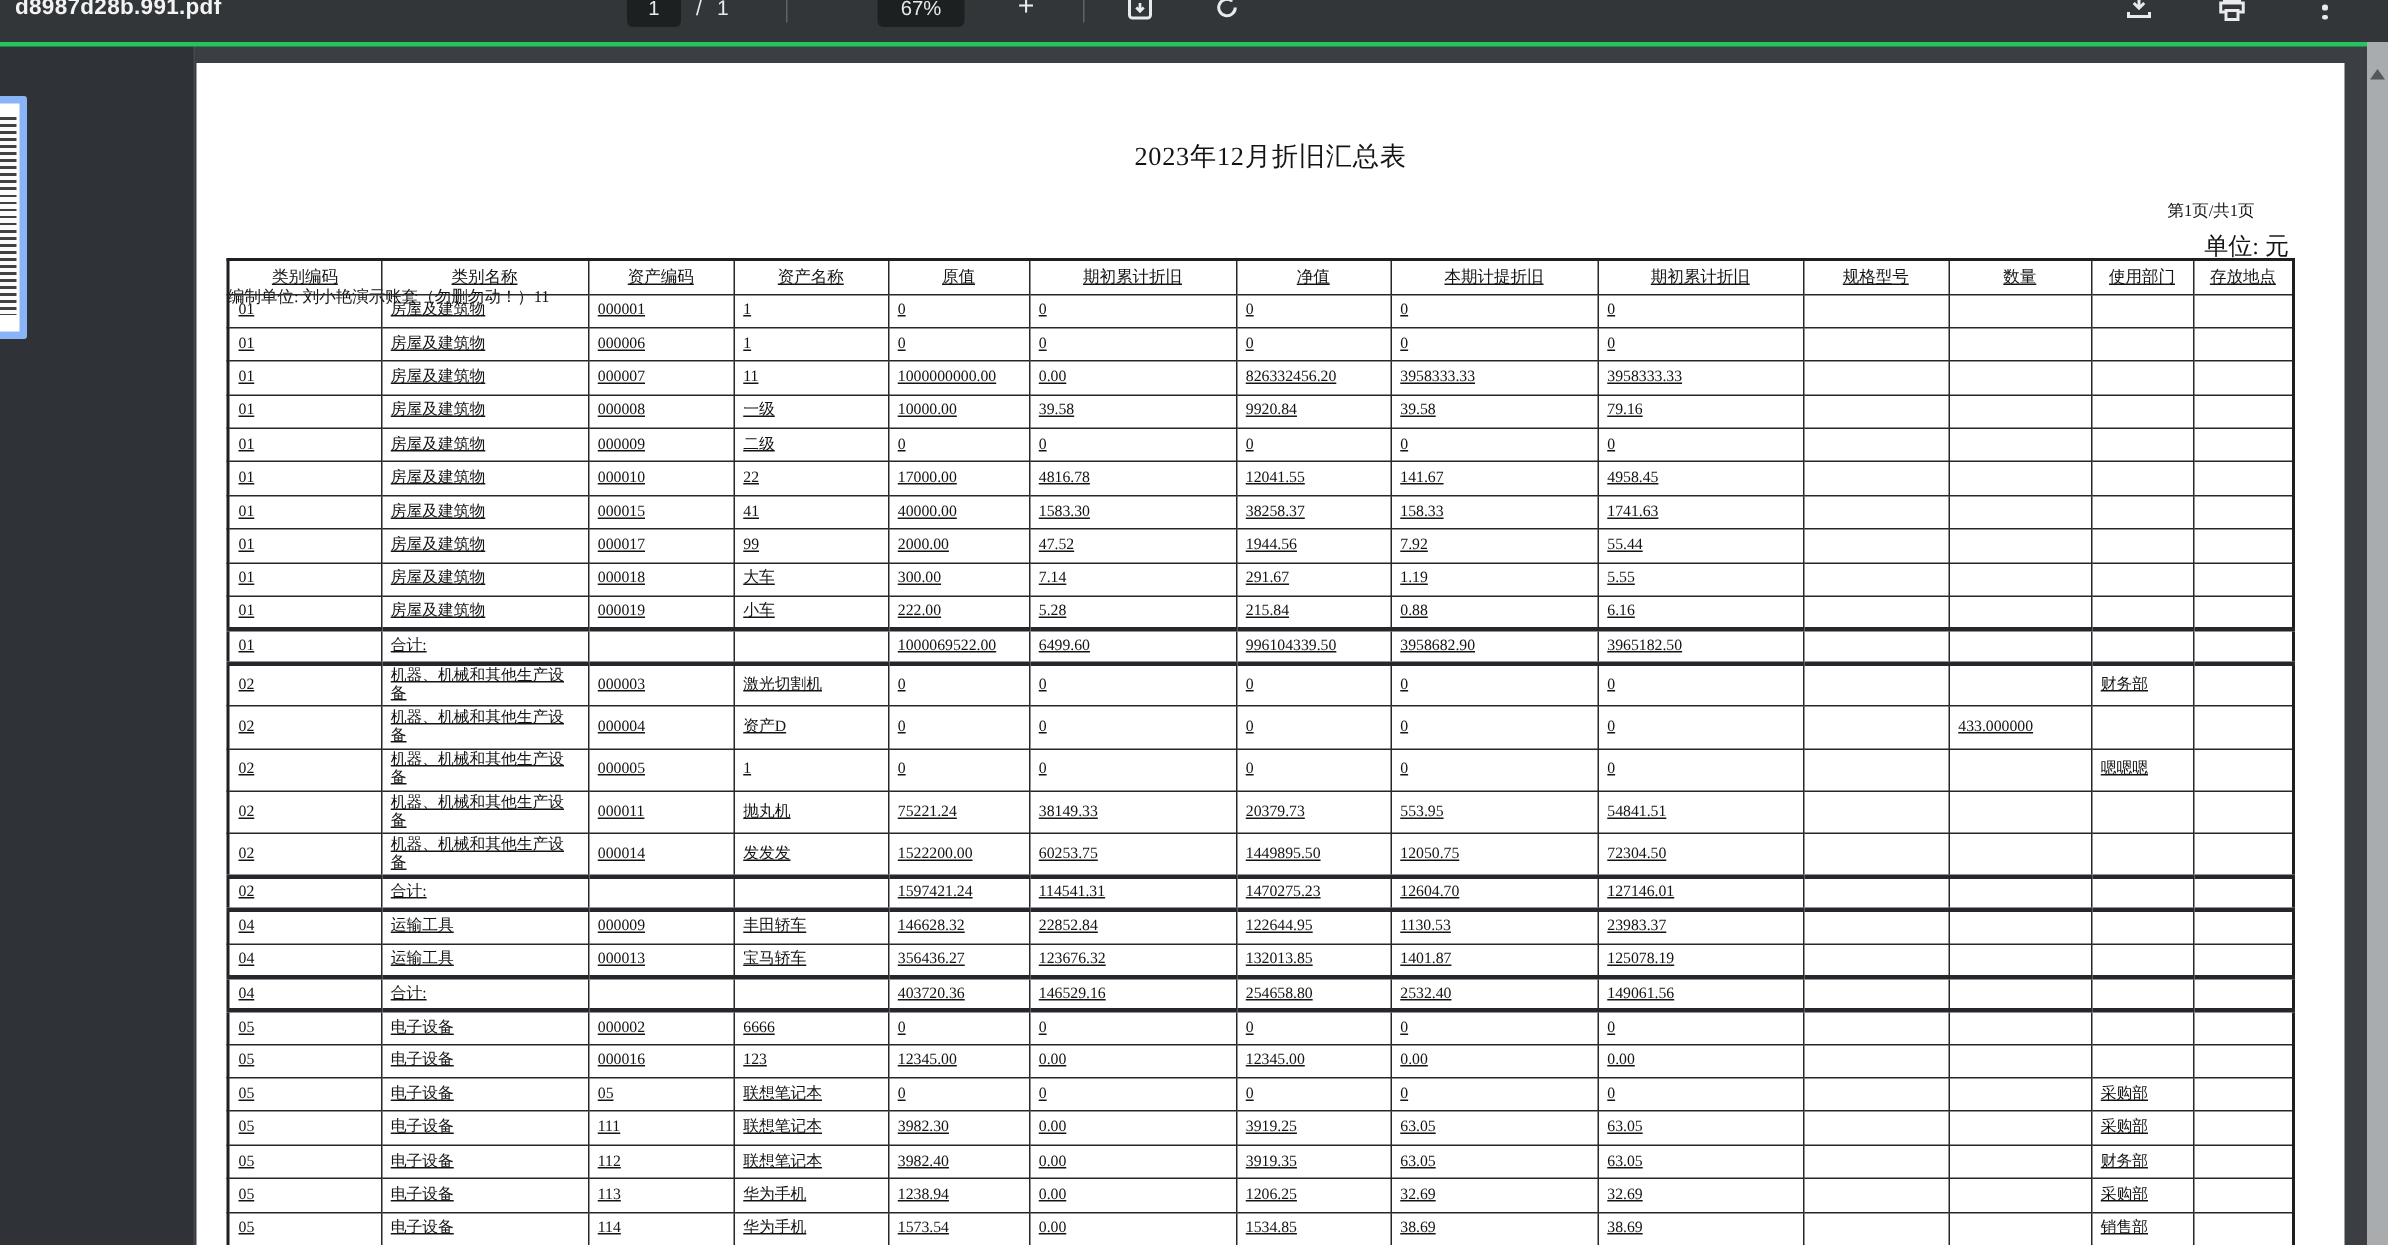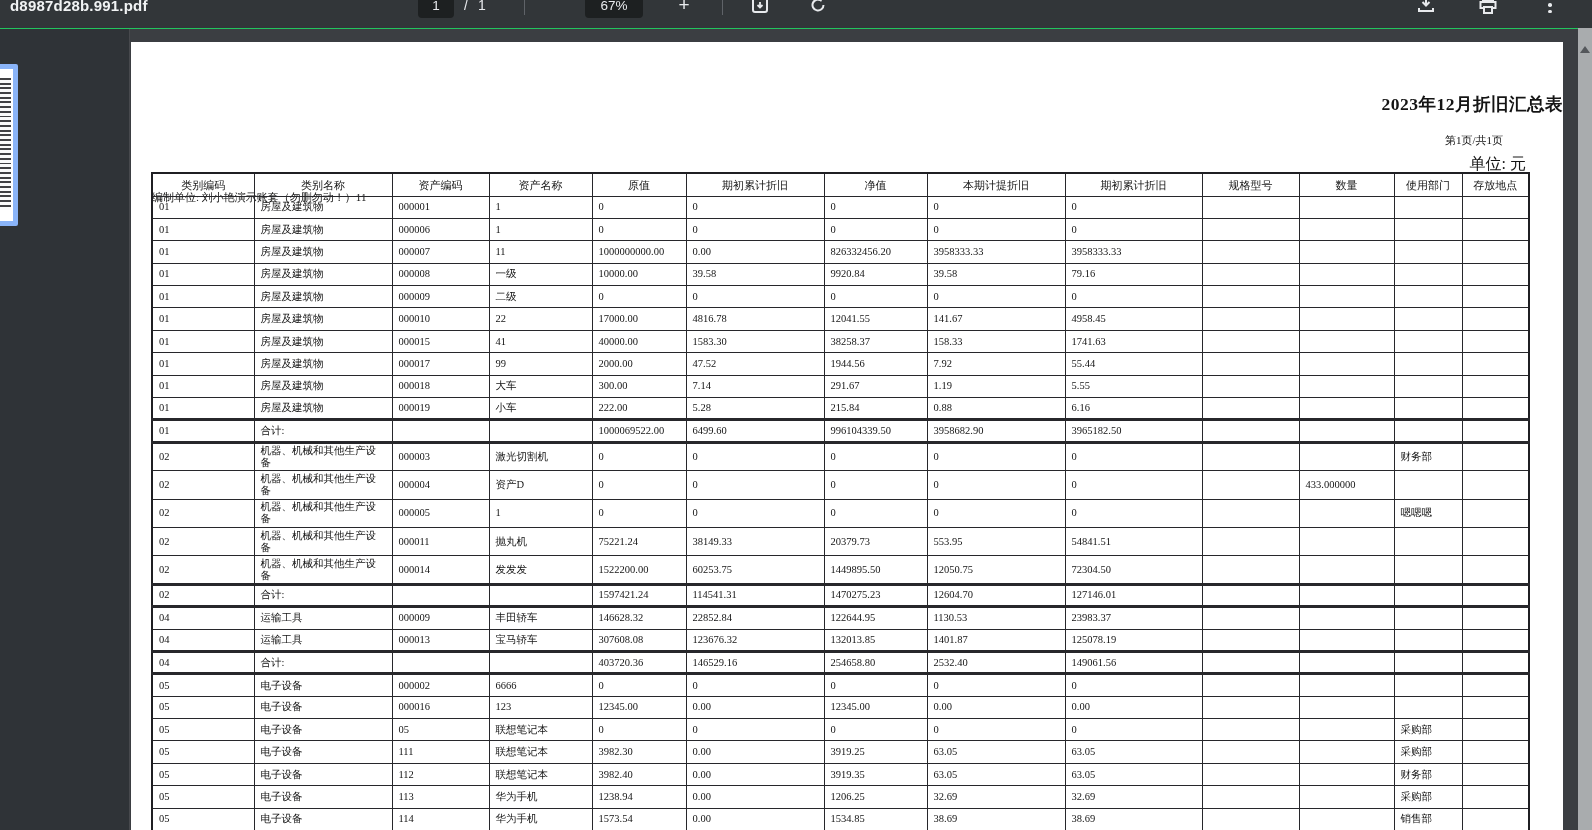--- a/index.html
+++ b/index.html
@@ -4,21 +4,21 @@
 <style>
   html,body{margin:0;padding:0;}
   body{
     width:1592px;height:830px;overflow:hidden;position:relative;
     background:#3b3e42;font-family:"Liberation Sans",sans-serif;
   }
   
   .toolbar{
     position:absolute;top:0;left:0;width:1592px;height:28px;
     background:#323639;overflow:hidden;z-index:30;
-    border-bottom:1px solid #22c55e;
+    border-bottom:3px solid #22c55e;
   }
   .toolbar-inner{
     position:absolute;top:-16px;left:0;right:0;height:42px;
     display:flex;align-items:center;color:#e8eaed;
   }
   .tb-filename{
     position:absolute;left:10px;top:50%;transform:translateY(-50%);
     font-size:15px;font-weight:700;color:#f1f3f4;letter-spacing:.2px;
   }
   .tb-pagebox,.tb-zoombox{
@@ -55,31 +55,31 @@
   .viewer{
     position:absolute;left:130px;top:28px;width:1462px;height:802px;
     background:#3b3e42;z-index:5;
   }
   .page{
     position:absolute;left:1px;top:14px;width:1432px;height:788px;
     background:#ffffff;overflow:hidden;
     font-family:"Liberation Serif",serif;color:#141414;
   }
   .doc-title{
-    position:absolute;top:50px;left:0;width:100%;text-align:right;
-    font-size:17.5px;font-weight:700;letter-spacing:.5px;
+    position:absolute;top:50px;left:0;width:100%;text-align:center;
+    font-size:17.5px;font-weight:400;letter-spacing:.5px;
   }
   .doc-pageinfo{position:absolute;top:91px;right:60px;font-size:11px;}
   .doc-prepared{position:absolute;top:100px;left:21px;font-size:11px;margin-top:48px;}
   .doc-unit{position:absolute;top:112px;right:37px;font-size:16px;}
   
   table.dep{
     position:absolute;left:20px;top:130px;width:1377px;
     border-collapse:collapse;table-layout:fixed;
-    font-size:10.5px;line-height:12px;
+    font-size:10.5px;line-height:12px;text-decoration:underline;
   }
   table.dep th,table.dep td{
     border:1.6px solid #27272b;box-sizing:border-box;
     padding:1px 6px;vertical-align:middle;overflow:hidden;
     font-weight:normal;
   }
   table.dep{border:2.5px solid #1f1f23;}
   table.dep th{height:23px;text-align:center;font-size:11px;}
   tr.single td{height:22.4px;}
   tr.double td{height:28.4px;}
@@ -480,21 +480,21 @@
             <td></td>
             <td></td>
             <td></td>
             <td></td>
           </tr>
           <tr class="single">
             <td>04</td>
             <td>运输工具</td>
             <td>000013</td>
             <td>宝马轿车</td>
-            <td>307608.08</td>
+            <td>356436.27</td>
             <td>123676.32</td>
             <td>132013.85</td>
             <td>1401.87</td>
             <td>125078.19</td>
             <td></td>
             <td></td>
             <td></td>
             <td></td>
           </tr>
           <tr class="single subtotal">

